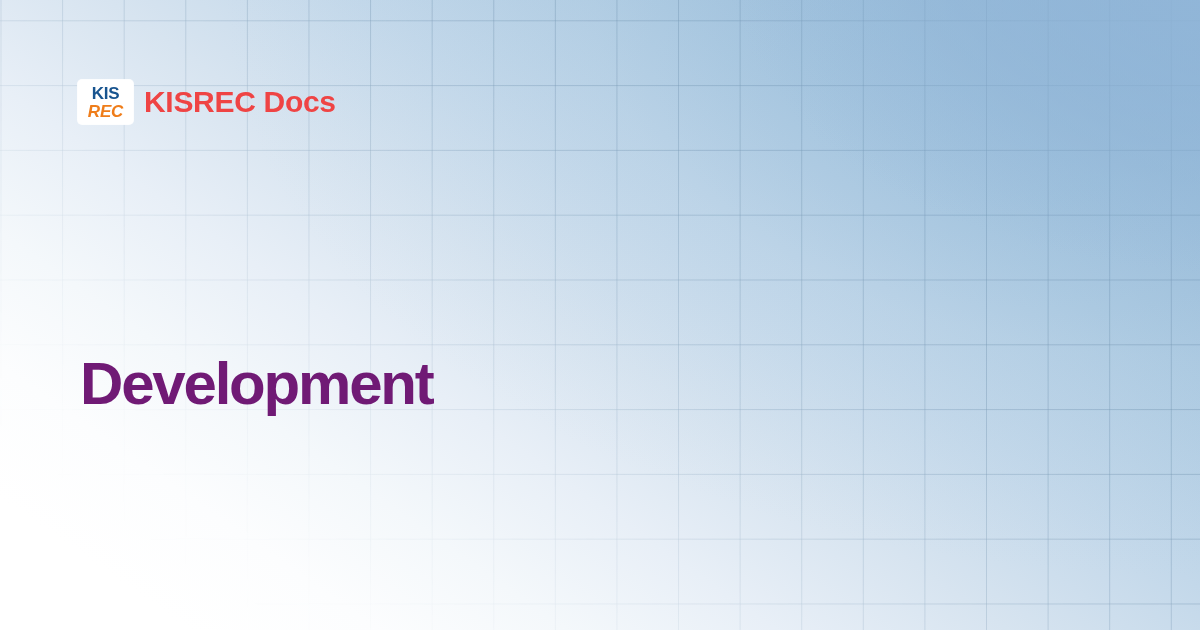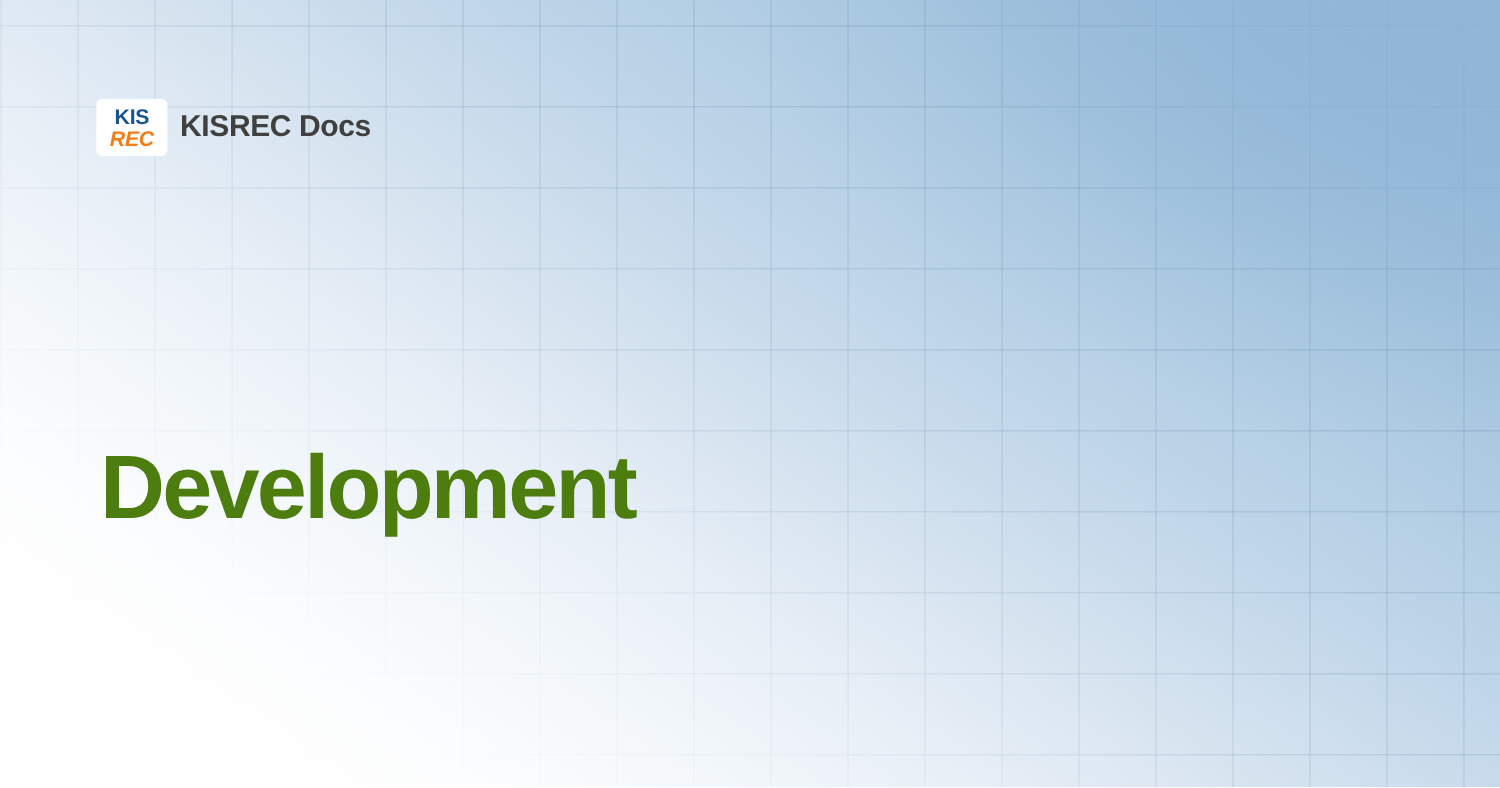--- a/index.html
+++ b/index.html
@@ -125,39 +125,39 @@
     font-weight: 700;
     font-size: 17px;
     letter-spacing: -0.2px;
     display: block;
   }
   .brand-logo .kis { color: #18548f; margin-bottom: 1px; }
   .brand-logo .rec { color: #ef7d1a; font-style: italic; }
 
   .brand-title {
     font-family: "Liberation Sans", sans-serif;
-    font-size: 24px;
+    font-size: 30px;
     font-weight: 700;
-    color: #404040;
+    color: #ef4444;
     letter-spacing: -0.3px;
     white-space: nowrap;
   }
 
   
 
   .headline {
     position: absolute;
     left: 80px;
     top: 352px;
     font-family: "Liberation Sans", sans-serif;
-    font-size: 72px;
+    font-size: 60px;
     font-weight: 700;
     line-height: 1.07;
     letter-spacing: -2.2px;
-    color: #4d7c0f;
+    color: #701a75;
     max-width: 760px;
   }
   .headline .hl-line { display: block; white-space: nowrap; }
 </style>
 </head>
 <body>
 
 <div id="canvas">
 
   <div class="bg-wash"></div>

